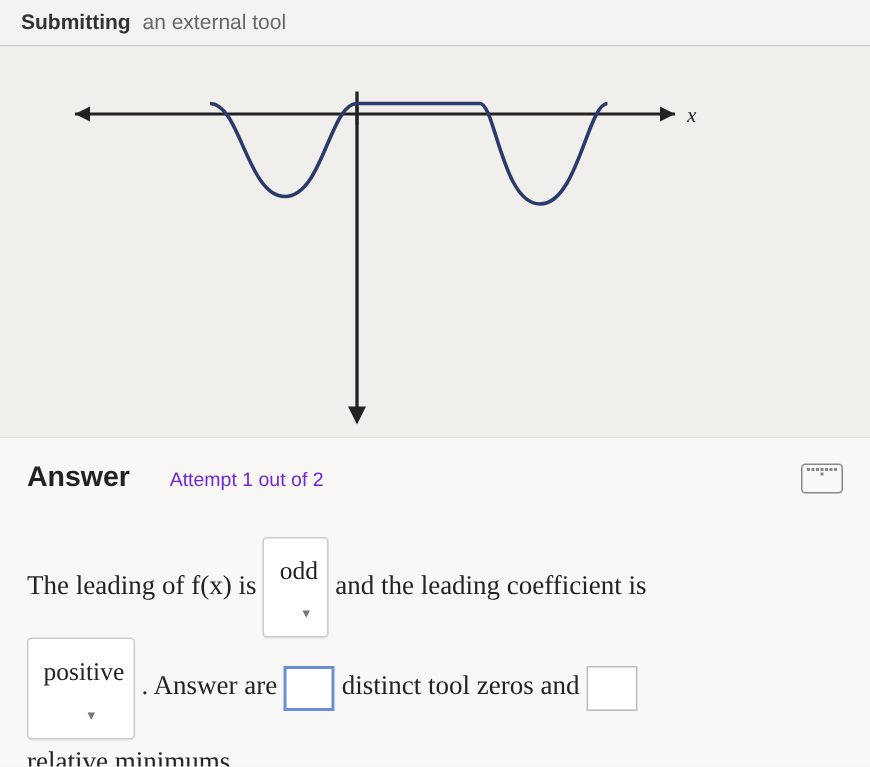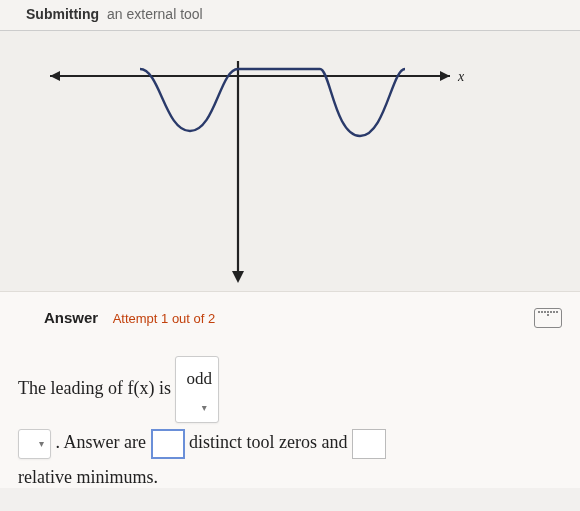--- a/index.html
+++ b/index.html
@@ -7,21 +7,21 @@
       font-family: Georgia, 'Times New Roman', serif;
       background: #f2f0ee;
       width: 580px;
       height: 511px;
       overflow: hidden;
       color: #333;
     }
     .header {
       display: flex;
       gap: 24px;
-      padding: 6px 26px 8px;
+      padding: 6px 14px 8px;
       border-bottom: 1px solid #ccc;
       font-family: Arial, Helvetica, sans-serif;
       font-size: 14px;
       background: #f5f3f1;
     }
     .header .label { font-weight: bold; color: #333; }
     .header .value { color: #666; margin-left: 4px; }
     .graph-area {
       position: relative;
       height: 260px;
@@ -33,22 +33,22 @@
       border-top: 1px solid #e0ddd8;
       padding: 16px 18px 0;
     }
     .answer-header {
       display: flex;
       align-items: center;
       justify-content: space-between;
       font-family: Arial, Helvetica, sans-serif;
       margin-bottom: 28px;
     }
-    .answer-header .title { font-weight: bold; font-size: 15px; color: #222; margin-left: 26px; }
-    .answer-header .attempt { color: #c2410c; font-size: 13px; margin-left: 10px; }
+    .answer-header .title { font-weight: bold; font-size: 19px; color: #222; }
+    .answer-header .attempt { color: #6d28d9; font-size: 13px; margin-left: 22px; }
     .keyboard-icon {
       width: 28px; height: 20px;
       border: 1.5px solid #888;
       border-radius: 3px;
       display: flex; flex-wrap: wrap;
       padding: 2px;
       gap: 1px;
       align-content: flex-start;
       justify-content: center;
     }
@@ -142,22 +142,24 @@
         <span></span>
     </div>
   </div>
 
   <div class="sentence">
     <span>The leading of f(x) is </span>
     <span class="dropdown">
       <span>odd</span>
       <span class="chev">▾</span>
     </span>
+    <span> and the leading coefficient is </span>
     <br>
     <span class="dropdown">
+      <span>positive</span>
       <span class="chev">▾</span>
     </span>
     <span> . Answer are </span>
     <input class="numbox" value="" style="">
     <span> distinct tool zeros and </span>
     <input class="numbox gray" value="" style="">
   </div>
   <div class="cutoff">relative minimums.</div>
 </div>
 

